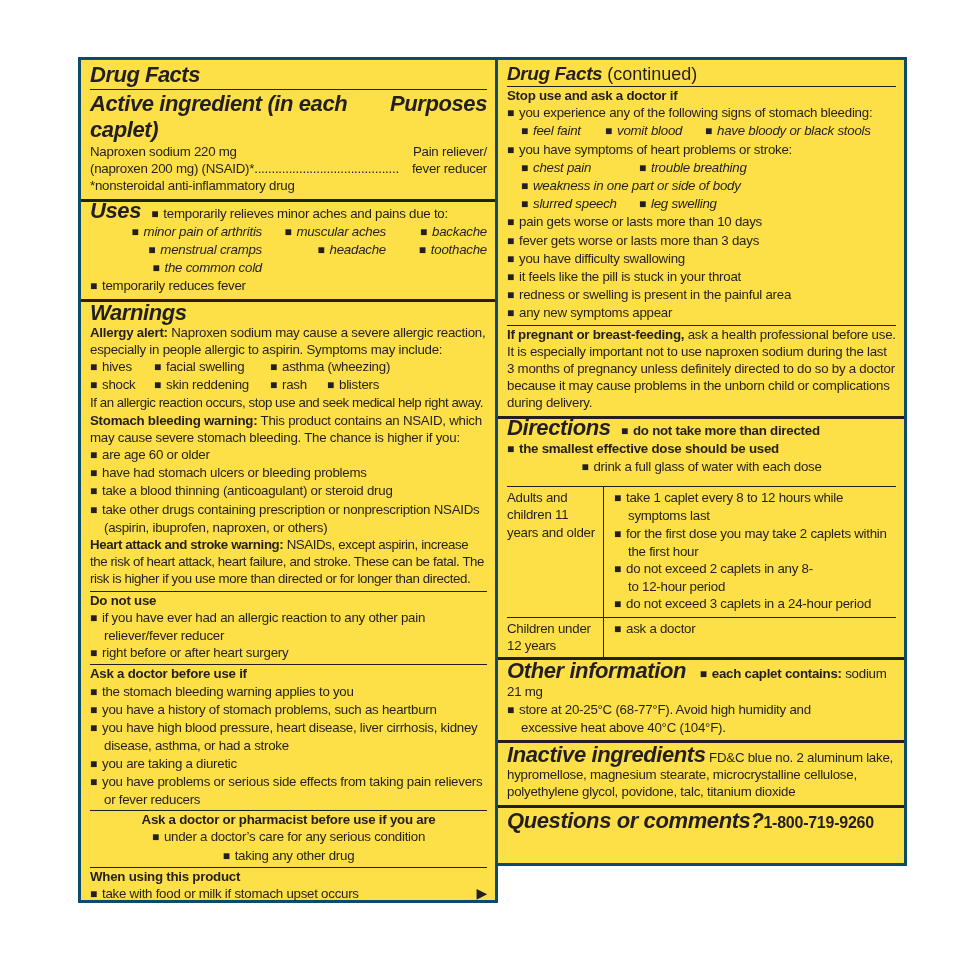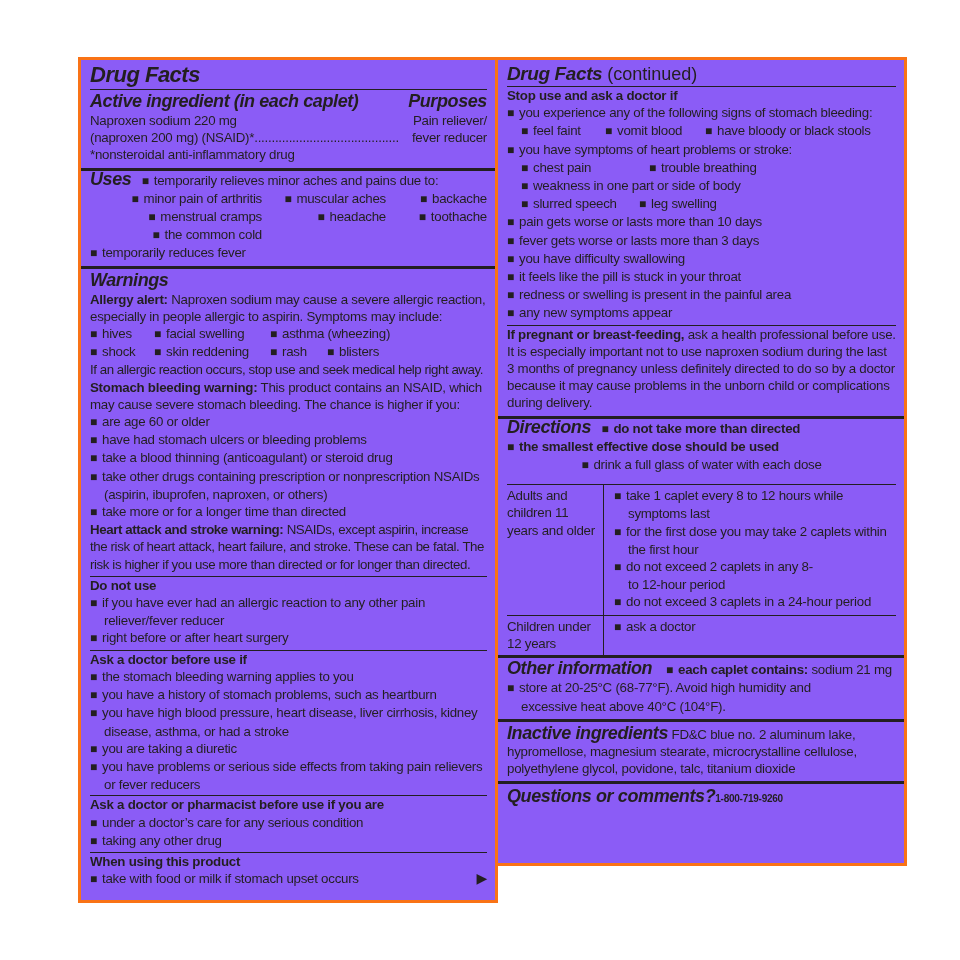--- a/index.html
+++ b/index.html
@@ -1,28 +1,28 @@
 <!DOCTYPE html>
 <html><head>
 <meta charset="utf-8">
 <style>
   html, body { margin: 0; padding: 0; background: #ffffff; }
   body { width: 960px; height: 960px; position: relative; font-family: "Liberation Sans", sans-serif; color: #231f20; }
-  .panel { position: absolute; border: 3px solid #f97316; background: #8b5cf6; box-sizing: border-box; }
+  .panel { position: absolute; border: 3px solid #0c4a6e; background: #fde047; box-sizing: border-box; }
   #left { left: 78px; top: 57px; width: 420px; height: 846px; }
   #right { left: 495px; top: 57px; width: 412px; height: 809px; }
   .sec { padding: 0 8px 0 9px; box-sizing: border-box; }
   .thick { border-top: 3px solid #231f20; }
   .thin { border-top: 1.5px solid #231f20; }
   .t { font-size: 13.3px; line-height: 17.2px; letter-spacing: -0.25px; }
   .h-big { font-weight: bold; font-style: italic; font-size: 21px; letter-spacing: -0.5px; }
-  .h-mid { font-weight: bold; font-style: italic; font-size: 18px; letter-spacing: -0.4px; }
+  .h-mid { font-weight: bold; font-style: italic; font-size: 22px; letter-spacing: -0.4px; }
   .b { font-weight: bold; }
   .bullet::before { content: "\25A0"; font-size: 12px; margin-right: 5px; }
-  .ind { padding-left: 14px; }
+  .ind { padding-left: 14px; font-style: italic; }
   .hang { padding-left: 14px; text-indent: -14px; }
   .row { display: flex; }
   .rule { border-bottom: 1.5px solid #231f20; }
 </style>
 </head>
 <body>
 
 <div class="panel" id="left">
   <div class="sec" style="padding-top:2px;">
     <div class="rule" style="padding-bottom:1px;">
@@ -70,21 +70,20 @@
       <span class="bullet">skin reddening</span>
       <span class="bullet">rash</span>
       <span class="bullet">blisters</span>
     </div>
     <div class="t" style="letter-spacing:-0.45px;">If an allergic reaction occurs, stop use and seek medical help right away.</div>
     <div class="t"><span class="b">Stomach bleeding warning:</span><span> This product contains an NSAID, which may cause severe stomach bleeding. The chance is higher if you:</span></div>
     <div class="t hang bullet">are age 60 or older</div>
     <div class="t hang bullet">have had stomach ulcers or bleeding problems</div>
     <div class="t hang bullet">take a blood thinning (anticoagulant) or steroid drug</div>
     <div class="t hang bullet">take other drugs containing prescription or nonprescription NSAIDs (aspirin, ibuprofen, naproxen, or others)</div>
-    <div class="t hang bullet">take more or for a longer time than directed</div>
     <div class="t" style="letter-spacing:-0.4px;"><span class="b">Heart attack and stroke warning:</span><span> NSAIDs, except aspirin, increase the risk of heart attack, heart failure, and stroke. These can be fatal. The risk is higher if you use more than directed or for longer than directed.</span></div>
   </div>
 
   <div style="margin:0 8px 0 9px;" class="thin"></div>
   <div class="sec" style="padding-bottom:2px;">
     <div class="t b">Do not use</div>
     <div class="t hang bullet">if you have ever had an allergic reaction to any other pain reliever/fever reducer</div>
     <div class="t hang bullet">right before or after heart surgery</div>
   </div>
 
@@ -92,21 +91,21 @@
   <div class="sec" style="padding-bottom:2px;">
     <div class="t b">Ask a doctor before use if</div>
     <div class="t hang bullet">the stomach bleeding warning applies to you</div>
     <div class="t hang bullet">you have a history of stomach problems, such as heartburn</div>
     <div class="t hang bullet">you have high blood pressure, heart disease, liver cirrhosis, kidney disease, asthma, or had a stroke</div>
     <div class="t hang bullet">you are taking a diuretic</div>
     <div class="t hang bullet">you have problems or serious side effects from taking pain relievers or fever reducers</div>
   </div>
 
   <div style="margin:0 8px 0 9px;" class="thin"></div>
-  <div class="sec" style="padding-bottom:2px;">
+  <div class="sec" style="padding-bottom:2px;text-align:center;">
     <div class="t b">Ask a doctor or pharmacist before use if you are</div>
     <div class="t hang bullet">under a doctor’s care for any serious condition</div>
     <div class="t hang bullet">taking any other drug</div>
   </div>
 
   <div style="margin:0 8px 0 9px;" class="thin"></div>
   <div class="sec">
     <div class="t b">When using this product</div>
     <div class="t row" style="justify-content:space-between;">
       <span class="bullet">take with food or milk if stomach upset occurs</span>
@@ -123,21 +122,21 @@
   </div>
   <div class="sec" style="padding-bottom:2px;">
     <div class="t b">Stop use and ask a doctor if</div>
     <div class="t bullet">you experience any of the following signs of stomach bleeding:</div>
     <div class="t ind" style="display:grid; grid-template-columns:84px 100px 1fr;">
       <span class="bullet">feel faint</span>
       <span class="bullet">vomit blood</span>
       <span class="bullet">have bloody or black stools</span>
     </div>
     <div class="t bullet">you have symptoms of heart problems or stroke:</div>
-    <div class="t ind" style="display:grid; grid-template-columns:118px 1fr;gap:10px;">
+    <div class="t ind" style="display:grid; grid-template-columns:118px 1fr;">
       <span class="bullet">chest pain</span>
       <span class="bullet">trouble breathing</span>
     </div>
     <div class="t ind bullet">weakness in one part or side of body</div>
     <div class="t ind" style="display:grid; grid-template-columns:118px 1fr;">
       <span class="bullet">slurred speech</span>
       <span class="bullet">leg swelling</span>
     </div>
     <div class="t bullet">pain gets worse or lasts more than 10 days</div>
     <div class="t bullet">fever gets worse or lasts more than 3 days</div>
@@ -175,15 +174,15 @@
   <div class="sec thick" style="padding-top:2px; padding-bottom:4px;">
     <div class="t"><span class="h-mid">Other information</span>&nbsp;&nbsp;&nbsp;&nbsp;<span class="bullet b">each caplet contains:</span><span> sodium 21 mg</span></div>
     <div class="t hang bullet" style="padding-right:60px;">store at 20-25°C (68-77°F). Avoid high humidity and excessive heat above 40°C (104°F).</div>
   </div>
 
   <div class="sec thick" style="padding-top:3px; padding-bottom:4px;">
     <div class="t"><span class="h-mid">Inactive ingredients</span><span> FD&amp;C blue no. 2 aluminum lake, hypromellose, magnesium stearate, microcrystalline cellulose, polyethylene glycol, povidone, talc, titanium dioxide</span></div>
   </div>
 
   <div class="sec thick" style="padding-top:4px;">
-    <div class="t b"><span class="h-mid">Questions or comments?</span><span style="font-size:10px;">1-800-719-9260</span></div>
+    <div class="t b"><span class="h-mid">Questions or comments?</span><span style="font-size:16px;">1-800-719-9260</span></div>
   </div>
 </div>
 
 </body></html>

